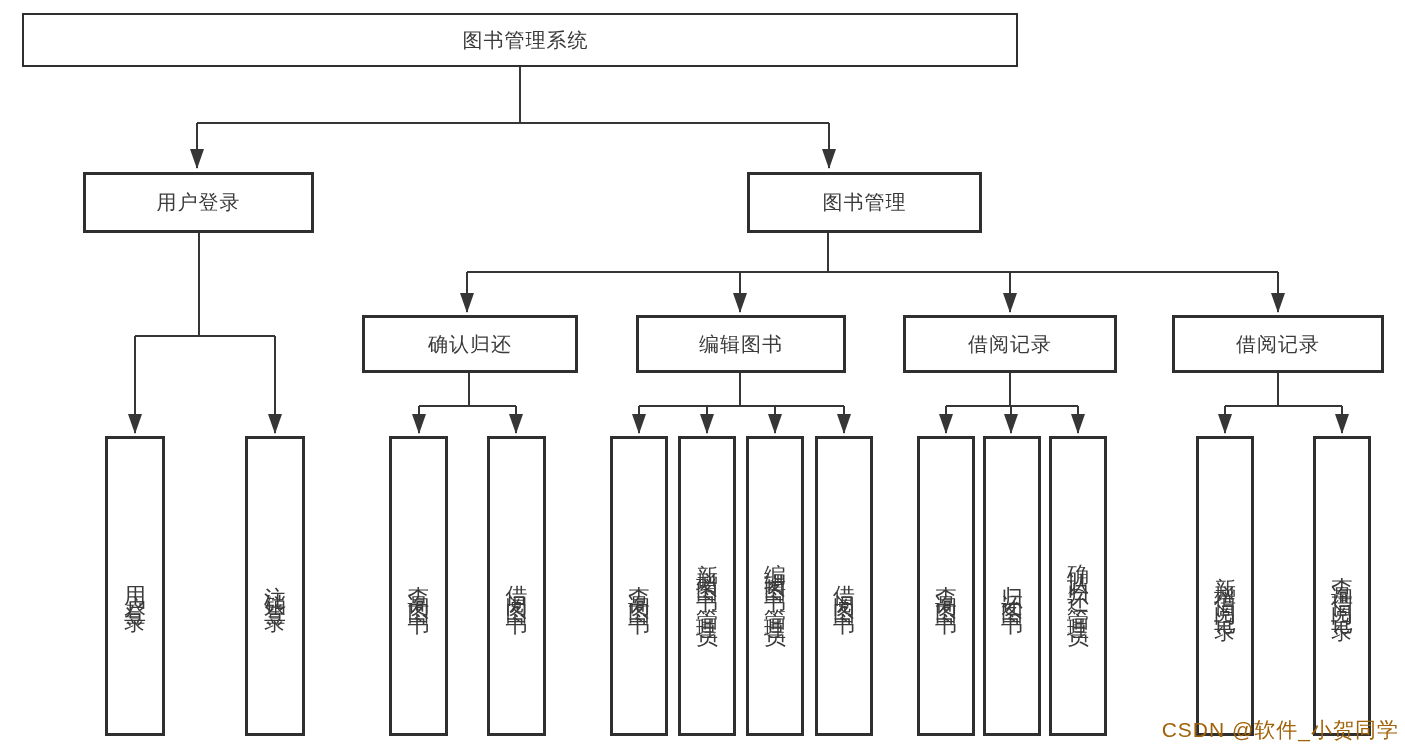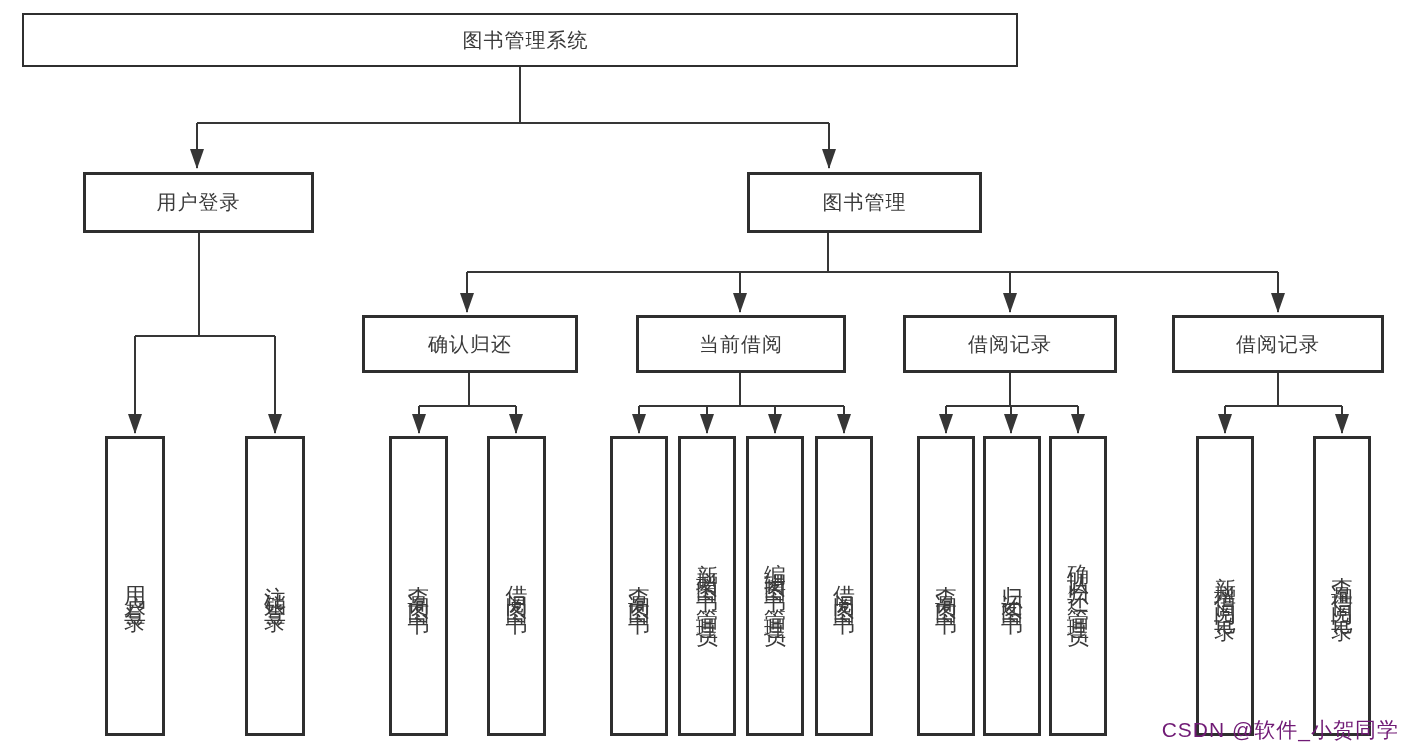--- a/index.html
+++ b/index.html
@@ -31,21 +31,21 @@
     font-size:22px;
     letter-spacing:9px;
     line-height:1;
     color:#3a3a3a;
     white-space:nowrap;
   }
   .watermark{
     position:absolute;
     right:6px;bottom:3px;
     font-size:21px;
-    color:#701a75;
+    color:#a16207;
     letter-spacing:1px;
     z-index:3;
   }
 </style>
 </head>
 <body>
 
 <div id="stage">
 
   <svg id="connectors" width="1405" height="747" viewBox="0 0 1405 747">
@@ -91,21 +91,21 @@
       <line x1="1342" y1="406" x2="1342" y2="433" marker-end="url(#arrowhead)"></line>
     </g>
   </svg>
 
   <div class="box hbox root" style="left:22px;top:13px;width:996px;height:54px;padding-left:11px;">图书管理系统</div>
 
   <div class="box hbox" style="left:83px;top:172px;width:231px;height:61px;">用户登录</div>
   <div class="box hbox" style="left:711px;top:172px;width:235px;height:61px;margin-left:36px;">图书管理</div>
 
   <div class="box hbox" style="left:362px;top:315px;width:216px;height:58px;">确认归还</div>
-  <div class="box hbox" style="left:636px;top:315px;width:210px;height:58px;">当前借阅</div>
+  <div class="box hbox" style="left:636px;top:315px;width:210px;height:58px;">编辑图书</div>
   <div class="box hbox" style="left:903px;top:315px;width:214px;height:58px;">借阅记录</div>
   <div class="box hbox" style="left:1172px;top:315px;width:212px;height:58px;">借阅记录</div>
 
   <div class="box leaf" style="left:105px;">
     <span>用户登录</span>
   </div>
   <div class="box leaf" style="left:245px;">
     <span>注销登录</span>
   </div>
 

